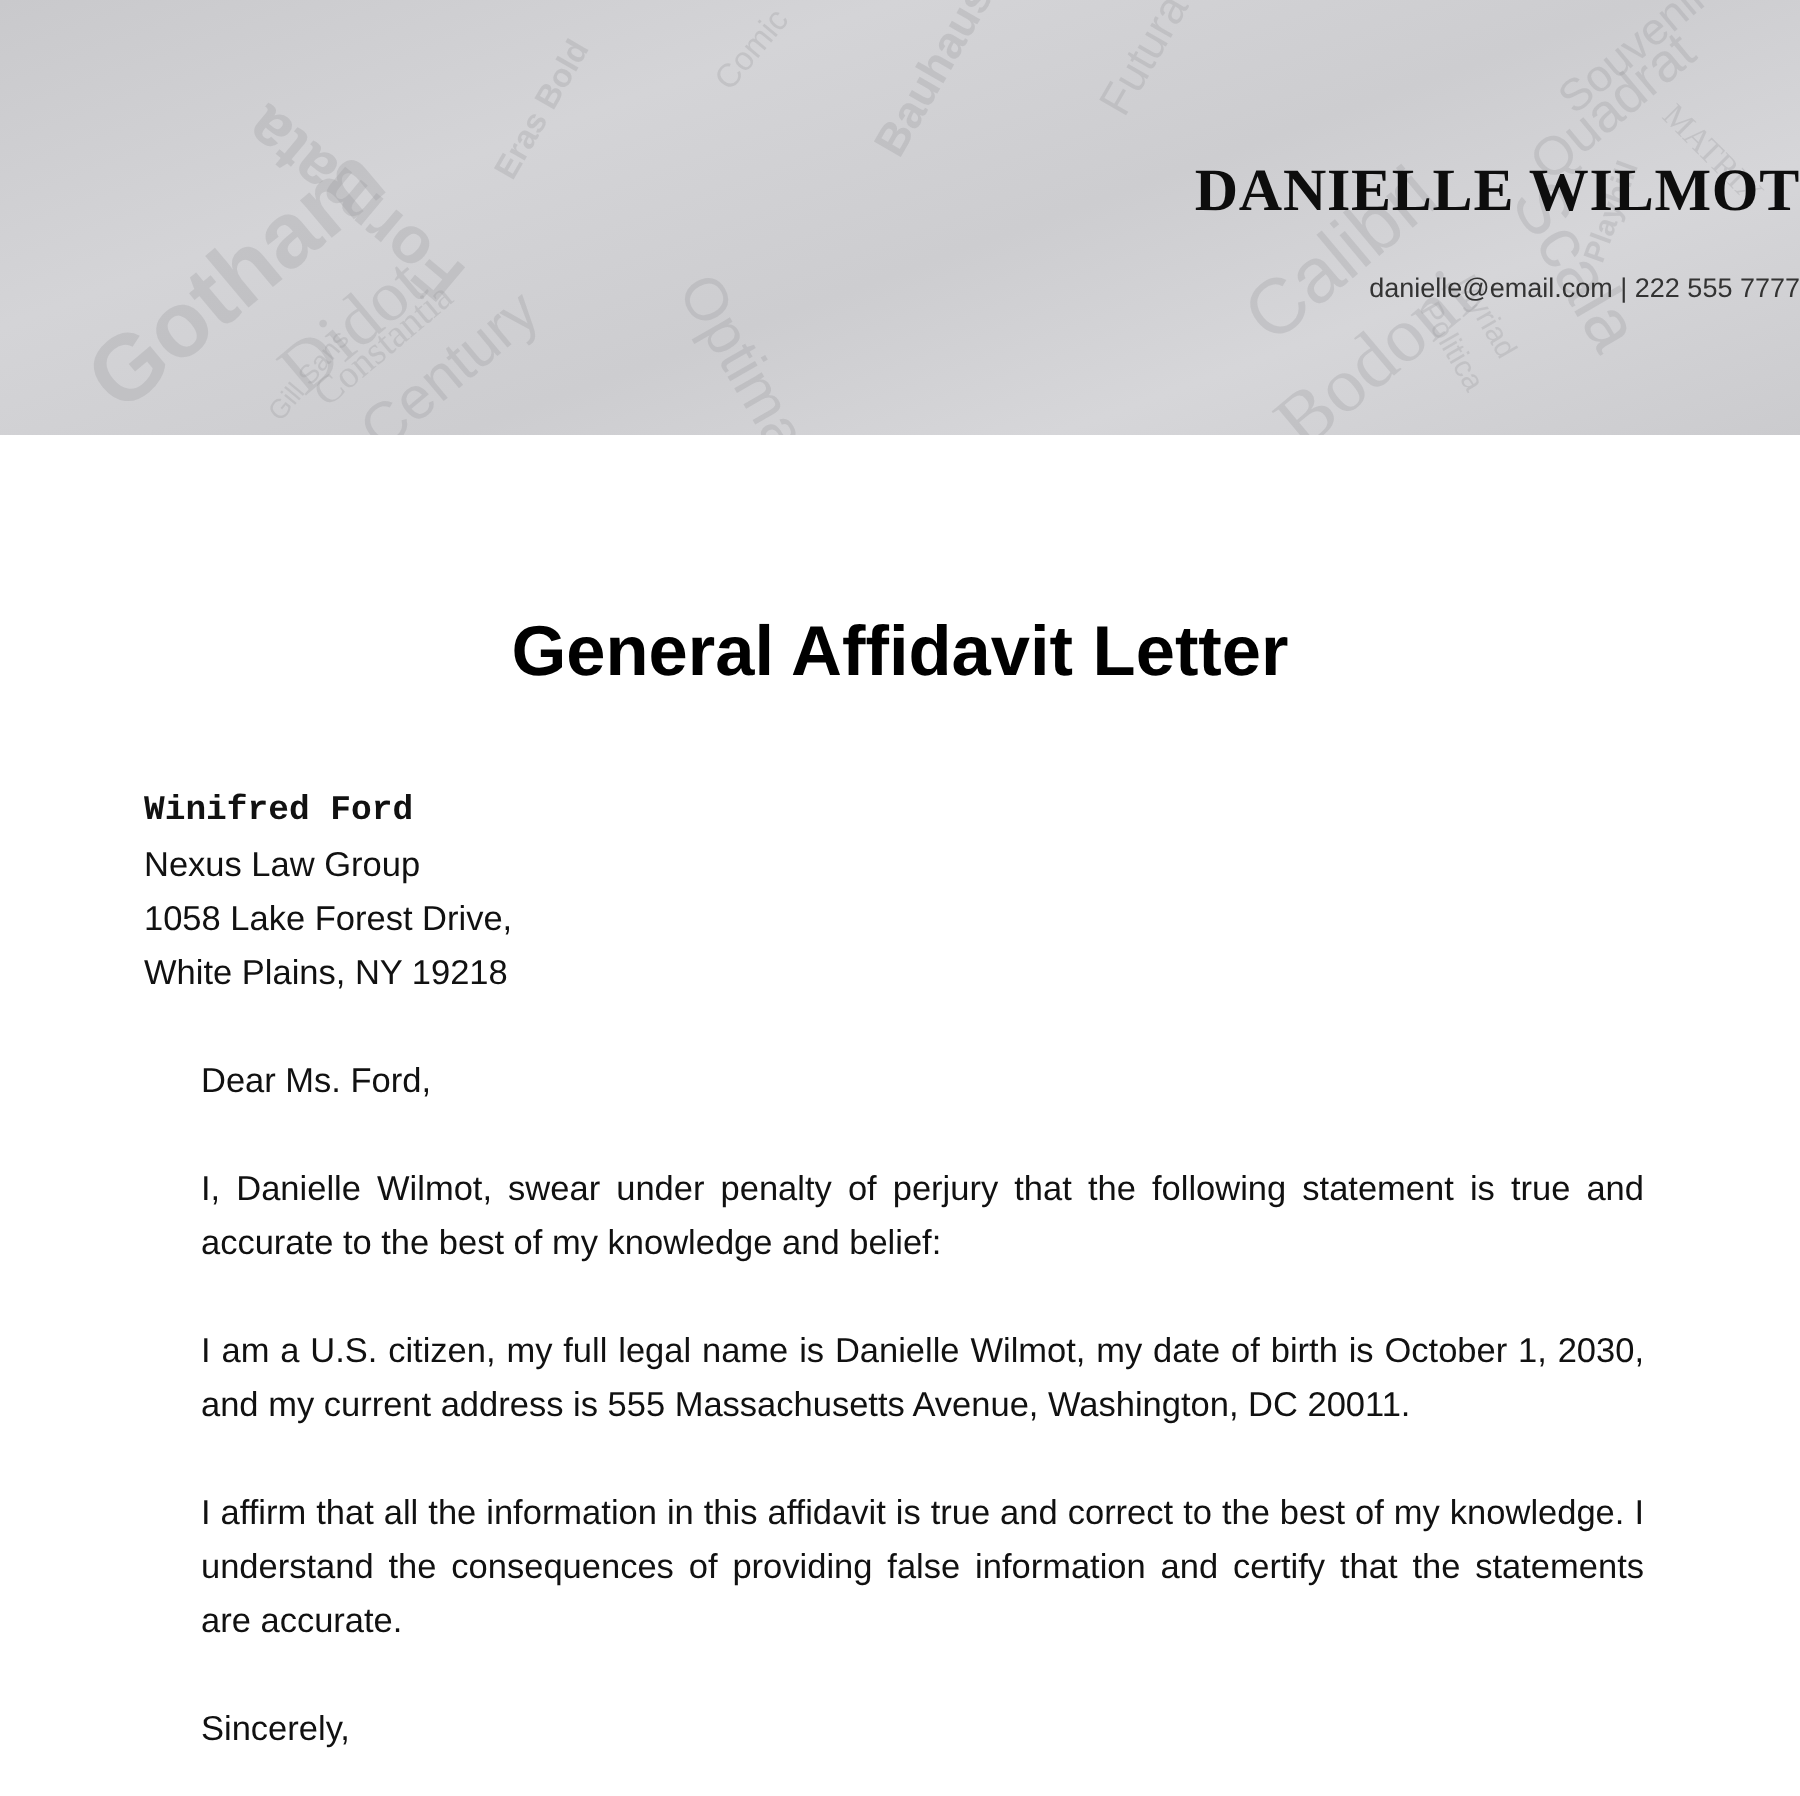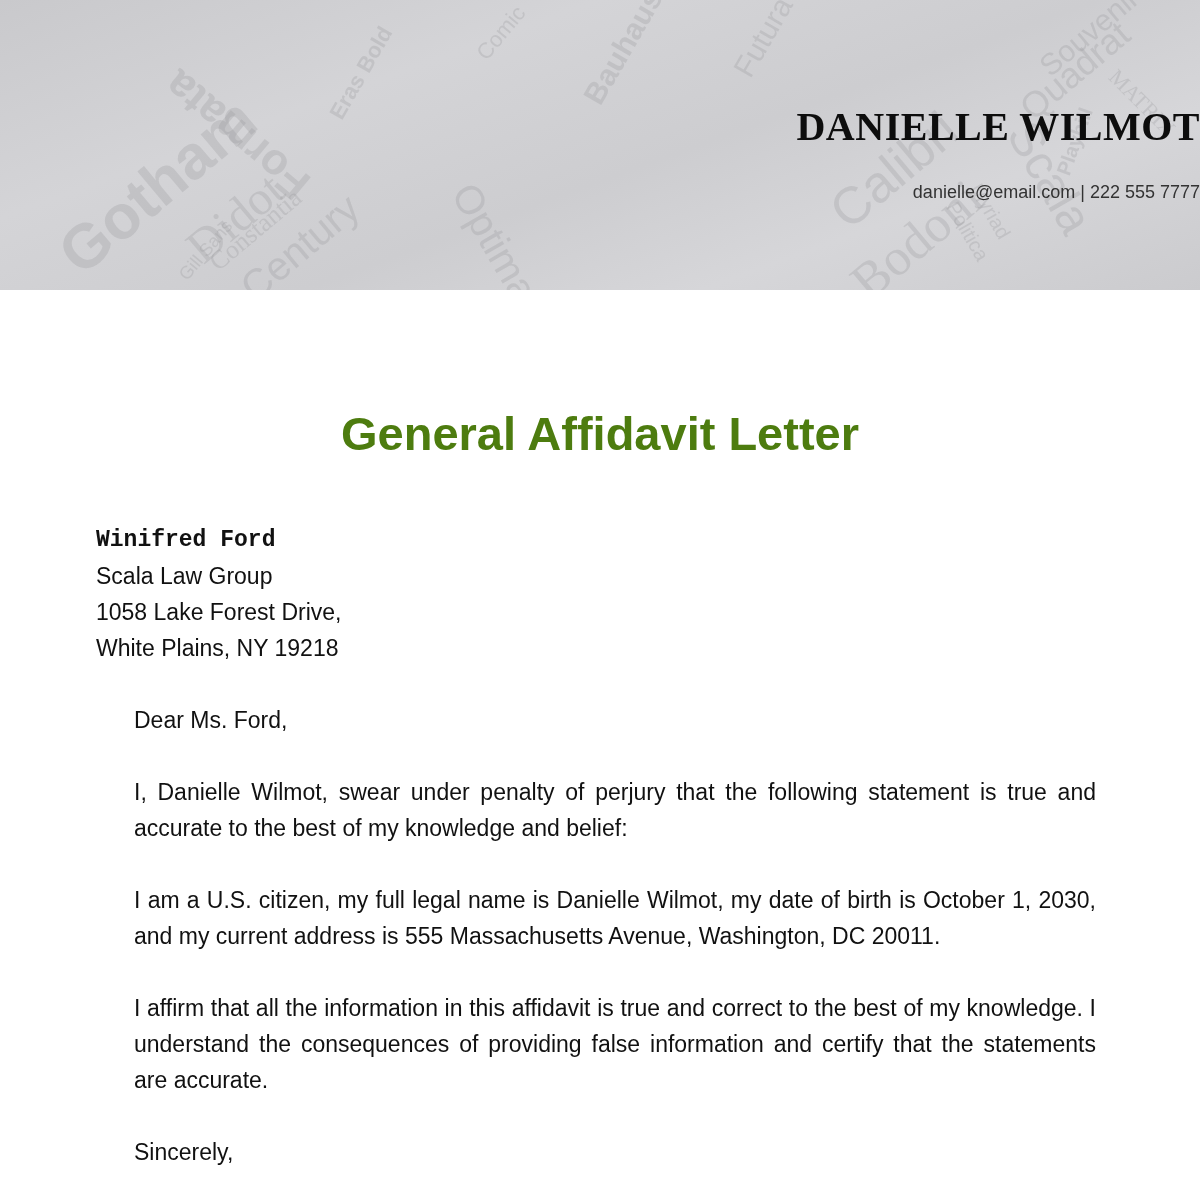--- a/index.html
+++ b/index.html
@@ -54,21 +54,21 @@
       color: #333333;
       line-height: 24px;
     }
     .doc-title {
       position: absolute;
       top: 405px;
       left: 0; right: 0;
       text-align: center;
       font-size: 47px;
       font-weight: bold;
-      color: #4d7c0f;
+      color: #000000;
       line-height: 58px;
     }
     .body {
       position: absolute;
       top: 522px;
       left: 96px;
       width: 1000px;
       font-size: 23px;
       line-height: 36px;
       color: #111111;
@@ -111,21 +111,21 @@
     <div class="name">DANIELLE WILMOT</div>
     <div class="contact">danielle@email.com | 222 555 7777</div>
   </div>
 </div>
 
 <div class="doc-title">General Affidavit Letter</div>
 
 <div class="body">
   <div class="recipient">
     <div class="rname">Winifred Ford</div>
-    <div>Scala Law Group</div>
+    <div>Nexus Law Group</div>
     <div>1058 Lake Forest Drive,</div>
     <div>White Plains, NY 19218</div>
   </div>
   <div class="para">Dear Ms. Ford,</div>
   <div class="para">I, Danielle Wilmot, swear under penalty of perjury that the following statement is true and accurate to the best of my knowledge and belief:</div>
   <div class="para">I am a U.S. citizen, my full legal name is Danielle Wilmot, my date of birth is October 1, 2030, and my current address is 555 Massachusetts Avenue, Washington, DC 20011.</div>
   <div class="para">I affirm that all the information in this affidavit is true and correct to the best of my knowledge. I understand the consequences of providing false information and certify that the statements are accurate.</div>
   <div class="para">Sincerely,</div>
 </div>
 

